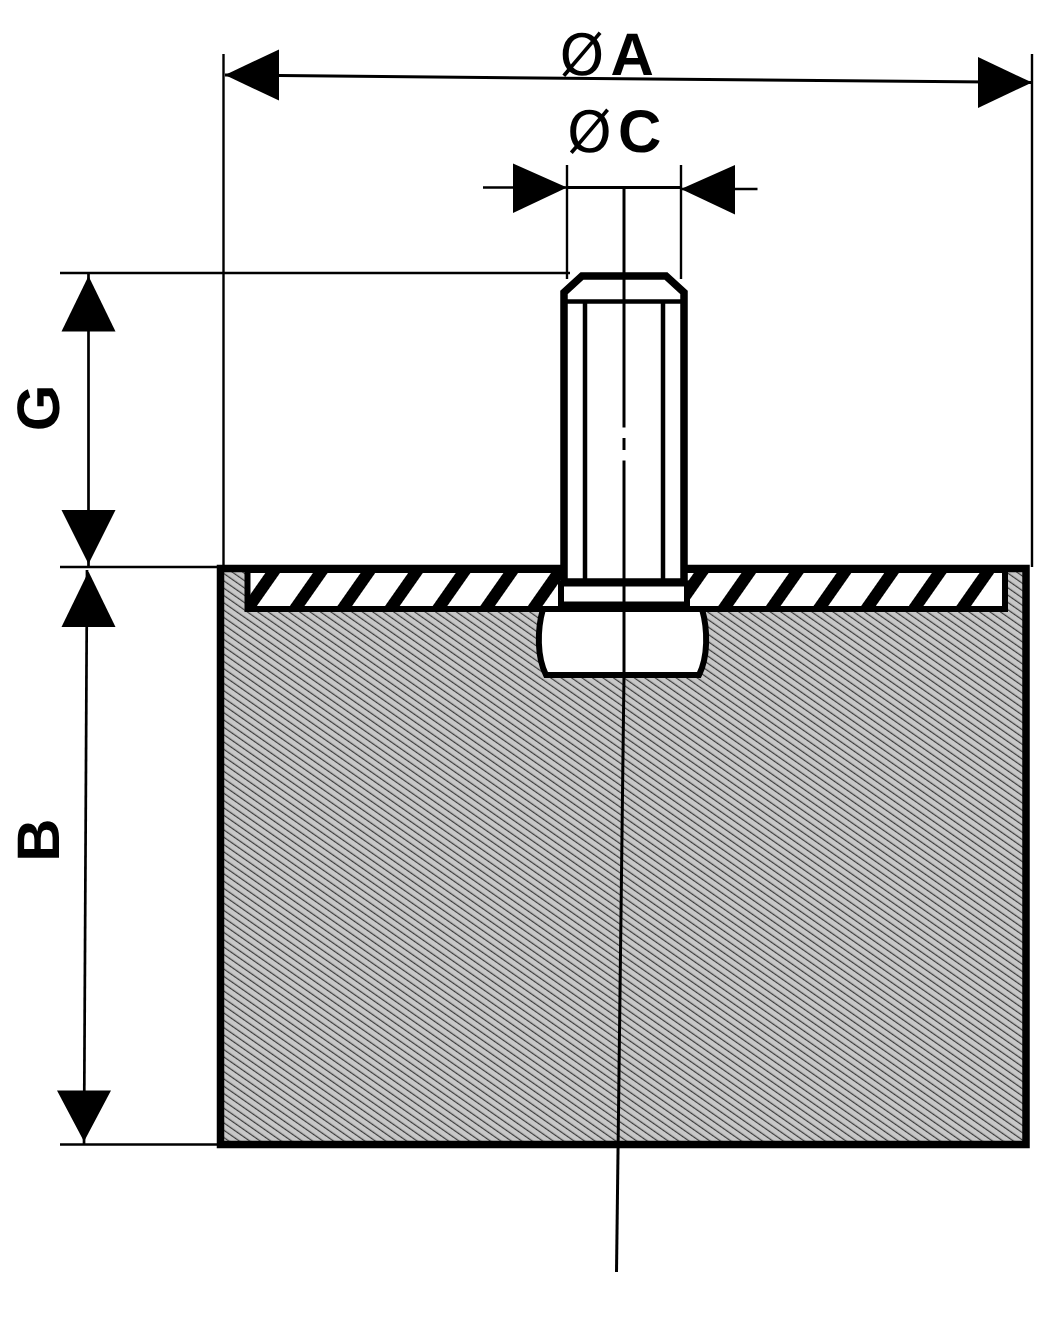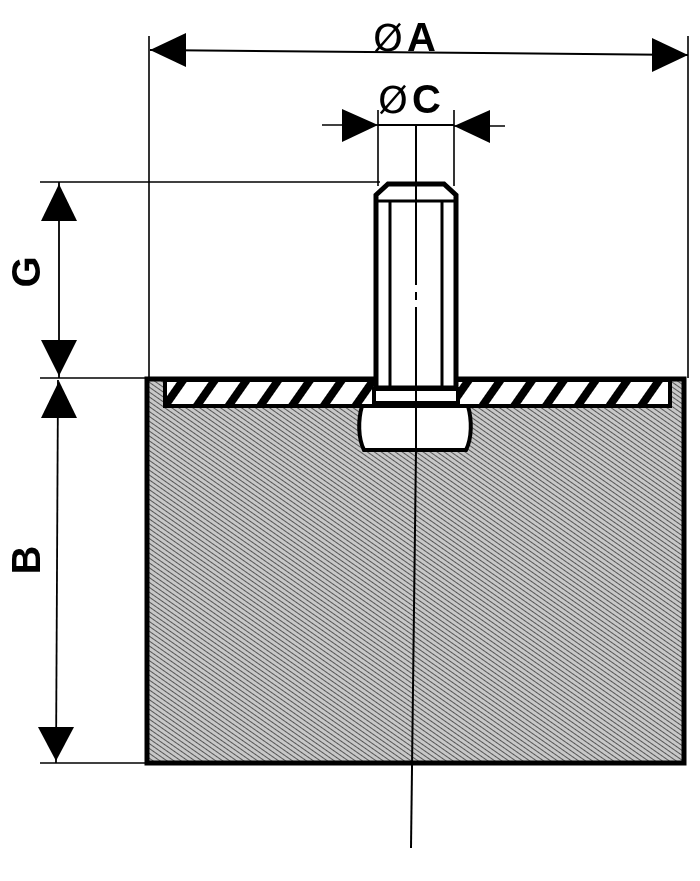--- a/index.html
+++ b/index.html
@@ -101,21 +101,21 @@
     <line x1="416" y1="292" x2="416" y2="300"></line>
     <line x1="416" y1="307" x2="416" y2="450"></line>
     <line x1="416" y1="450" x2="411" y2="848"></line>
   </g>
 </svg>
 
 <div class="lbl" style="left:373px; top:6px;margin-top:11px;">
   <span class="dia">Ø</span><span>A</span>
 </div>
 
-<div class="lbl" style="left:378px; top:79px;">
+<div class="lbl" style="left:378px; top:68px;">
   <span class="dia">Ø</span><span>C</span>
 </div>
 
 <div class="lbl rot" style="left:8px; top:252px; width:36px; text-align:center;">
   <span>G</span>
 </div>
 
 <div class="lbl rot" style="left:8px; top:540px; width:36px; text-align:center;">
   <span>B</span>
 </div>

